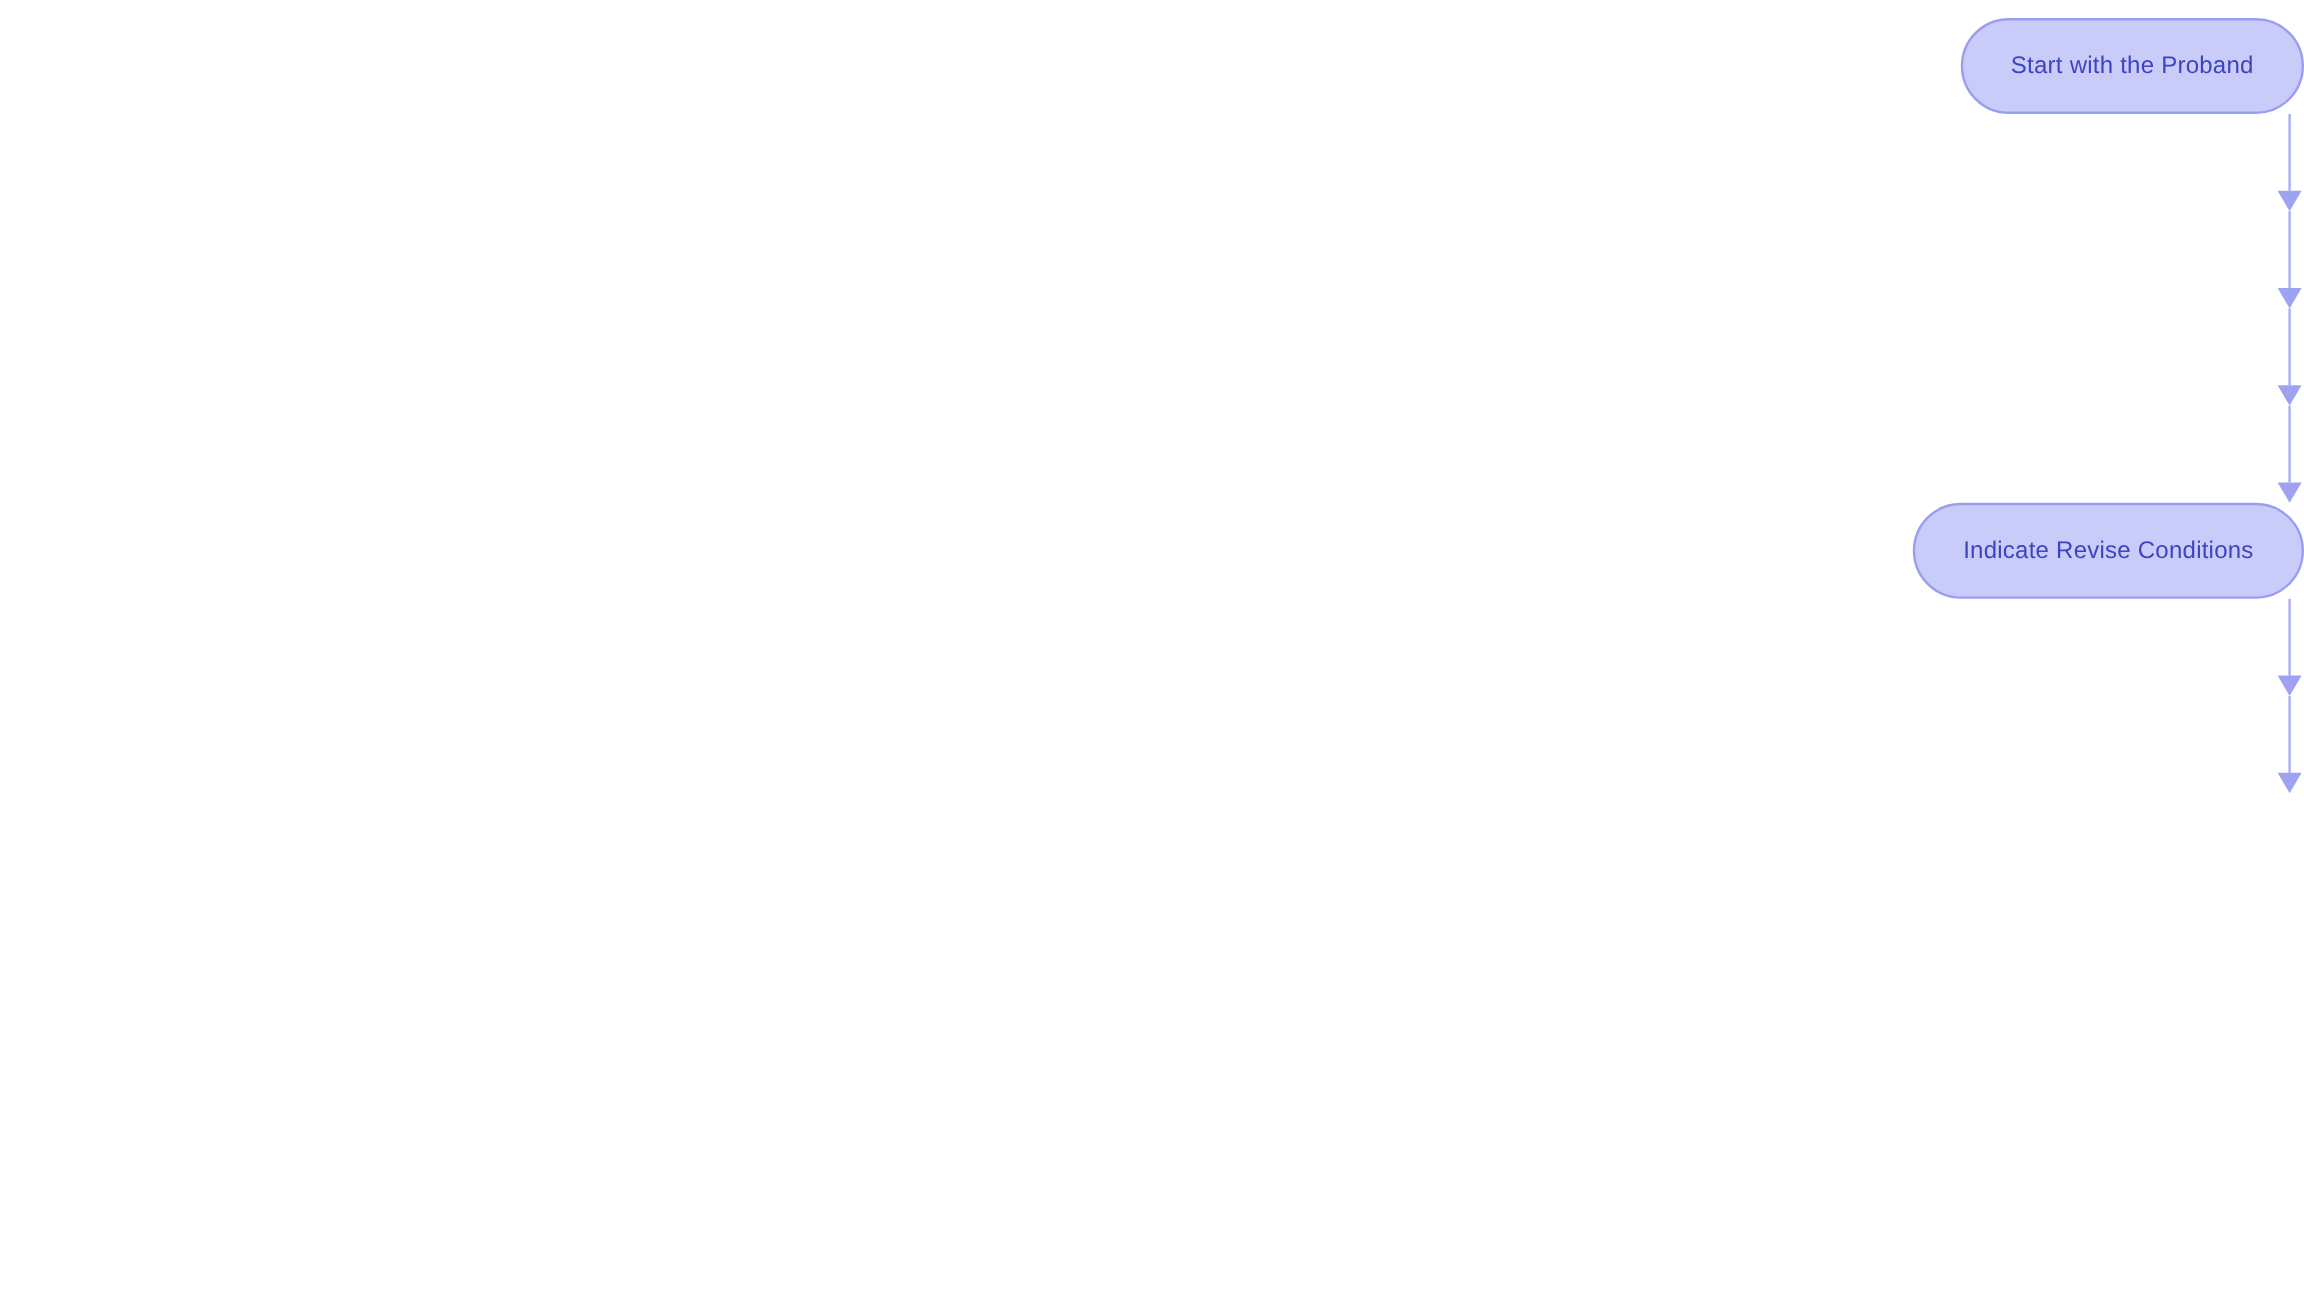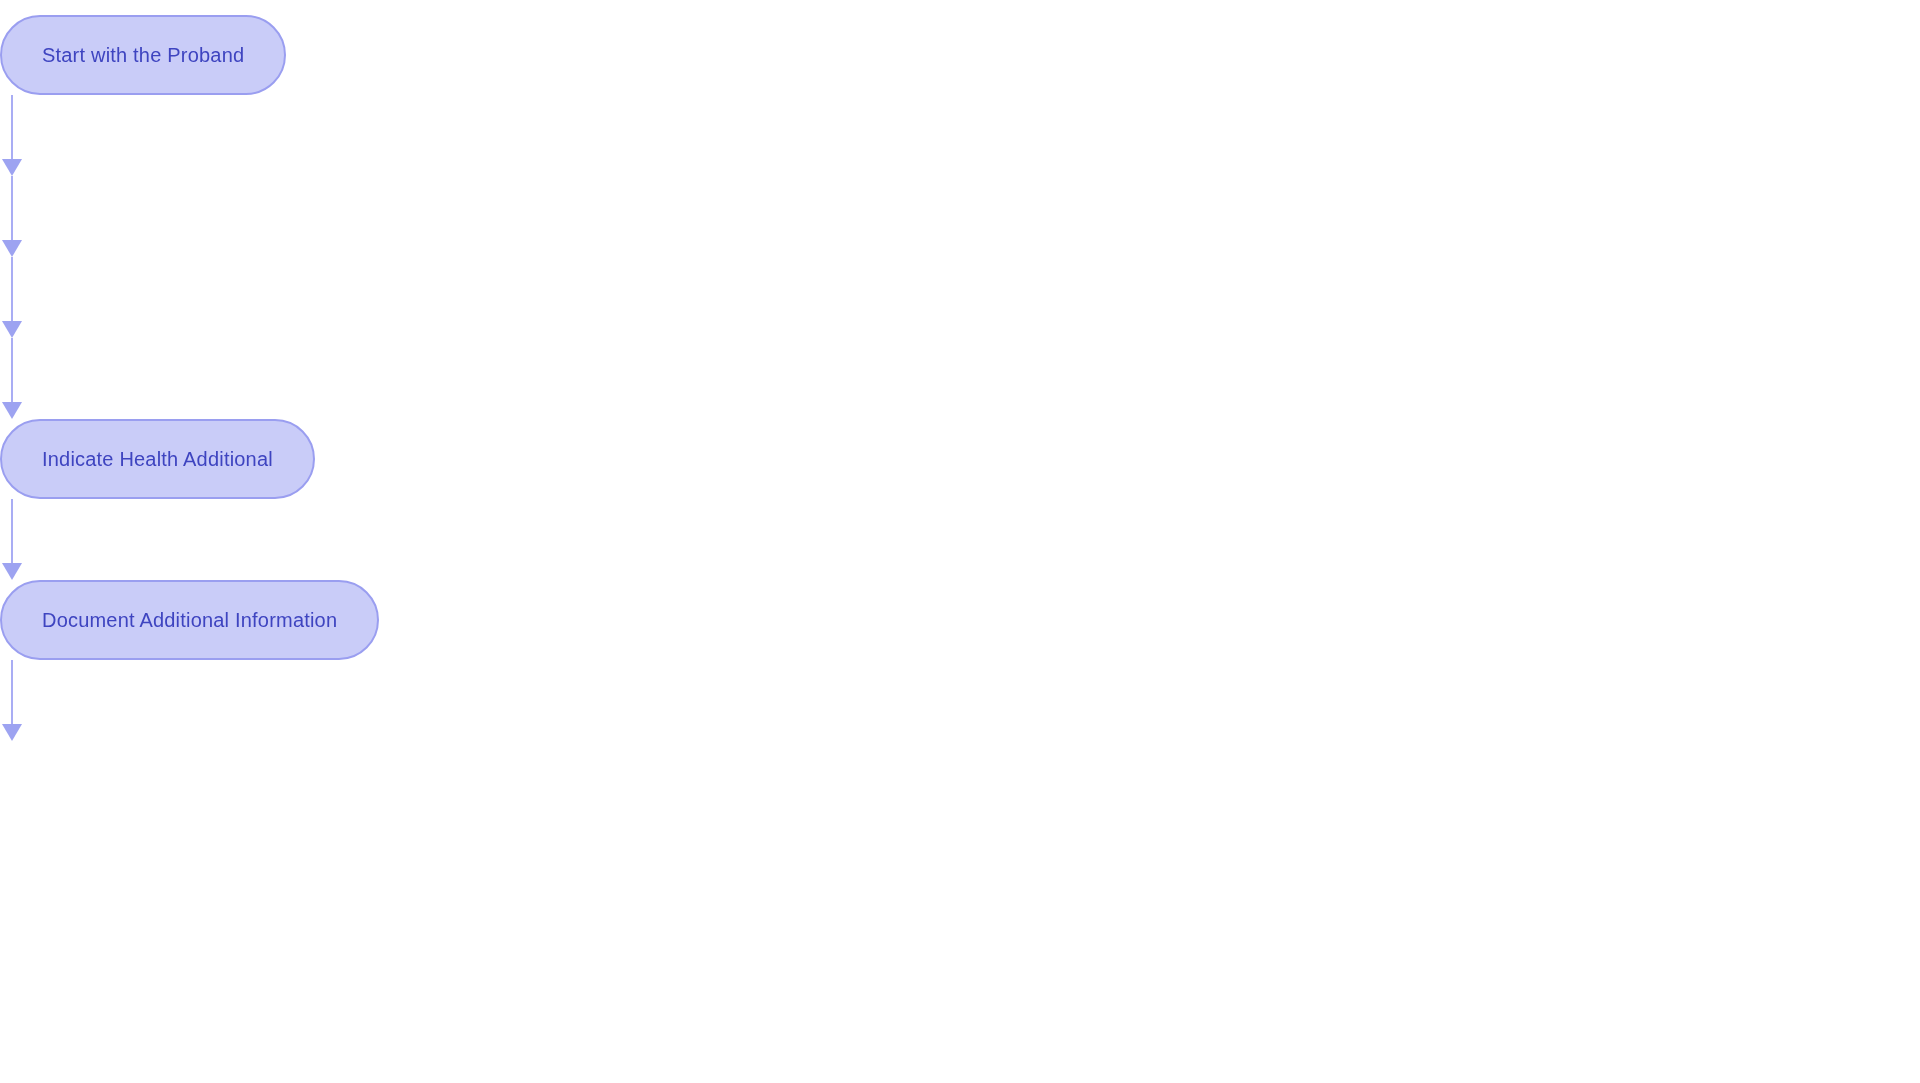--- a/index.html
+++ b/index.html
@@ -17,21 +17,21 @@
     background: var(--background);
     overflow: hidden;
     font-family: "Liberation Sans", "DejaVu Sans", sans-serif;
   }
   .canvas {
     width: 1920px;
     height: 1083px;
     padding-top: 15px;
     display: flex;
     flex-direction: column;
-    align-items: flex-start;
+    align-items: flex-end;
   }
   .node {
     height: 80px;
     min-width: 170px;
     padding: 0 40px;
     display: flex;
     align-items: center;
     justify-content: center;
     background: var(--node-fill);
     border: 2px solid var(--node-border);
@@ -92,31 +92,28 @@
     <div class="head"></div>
   </div>
 
 
   <div class="connector">
     <div class="line"></div>
     <div class="head"></div>
   </div>
 
   <div class="node">
-    <span class="label">Indicate Health Additional</span>
+    <span class="label">Indicate Revise Conditions</span>
   </div>
 
   <div class="connector">
     <div class="line"></div>
     <div class="head"></div>
   </div>
 
-  <div class="node">
-    <span class="label">Document Additional Information</span>
-  </div>
 
   <div class="connector">
     <div class="line"></div>
     <div class="head"></div>
   </div>
 
 
 </div>
 
 </body></html>

